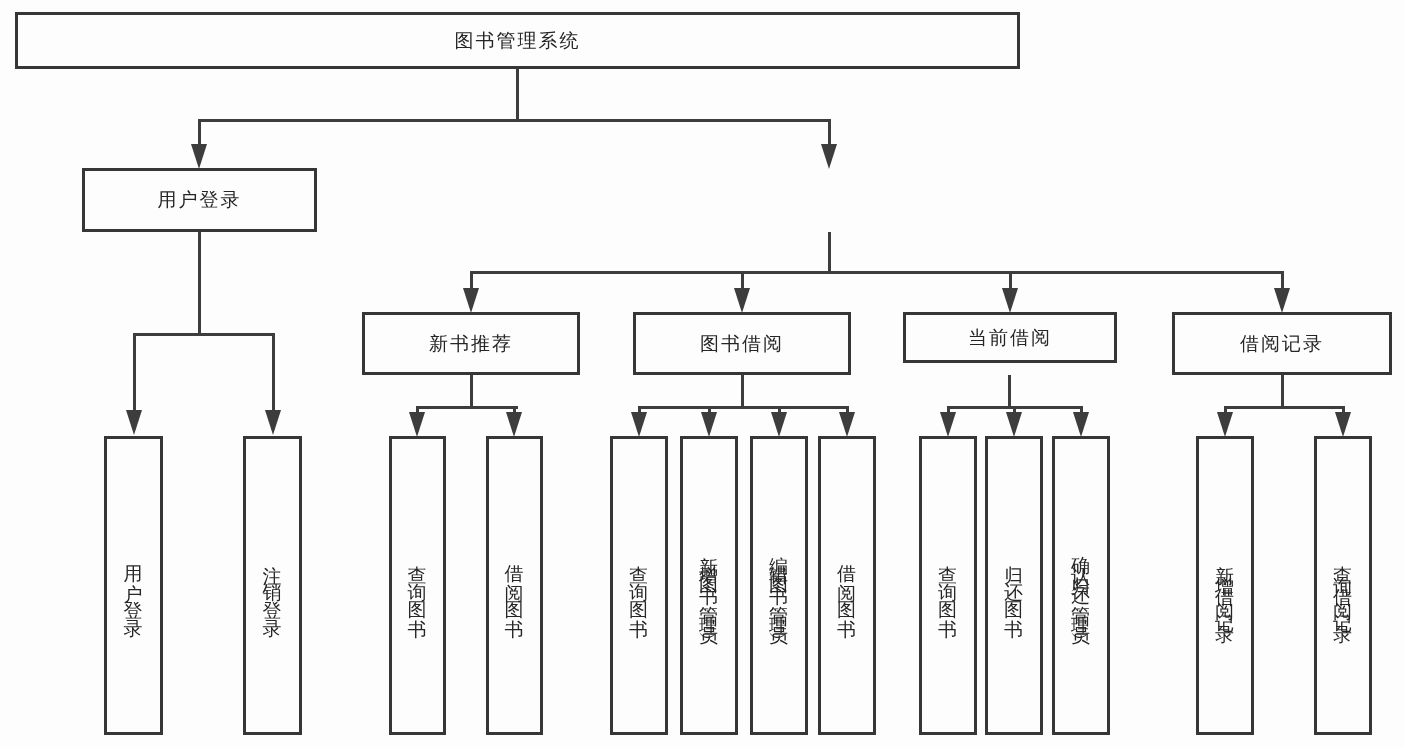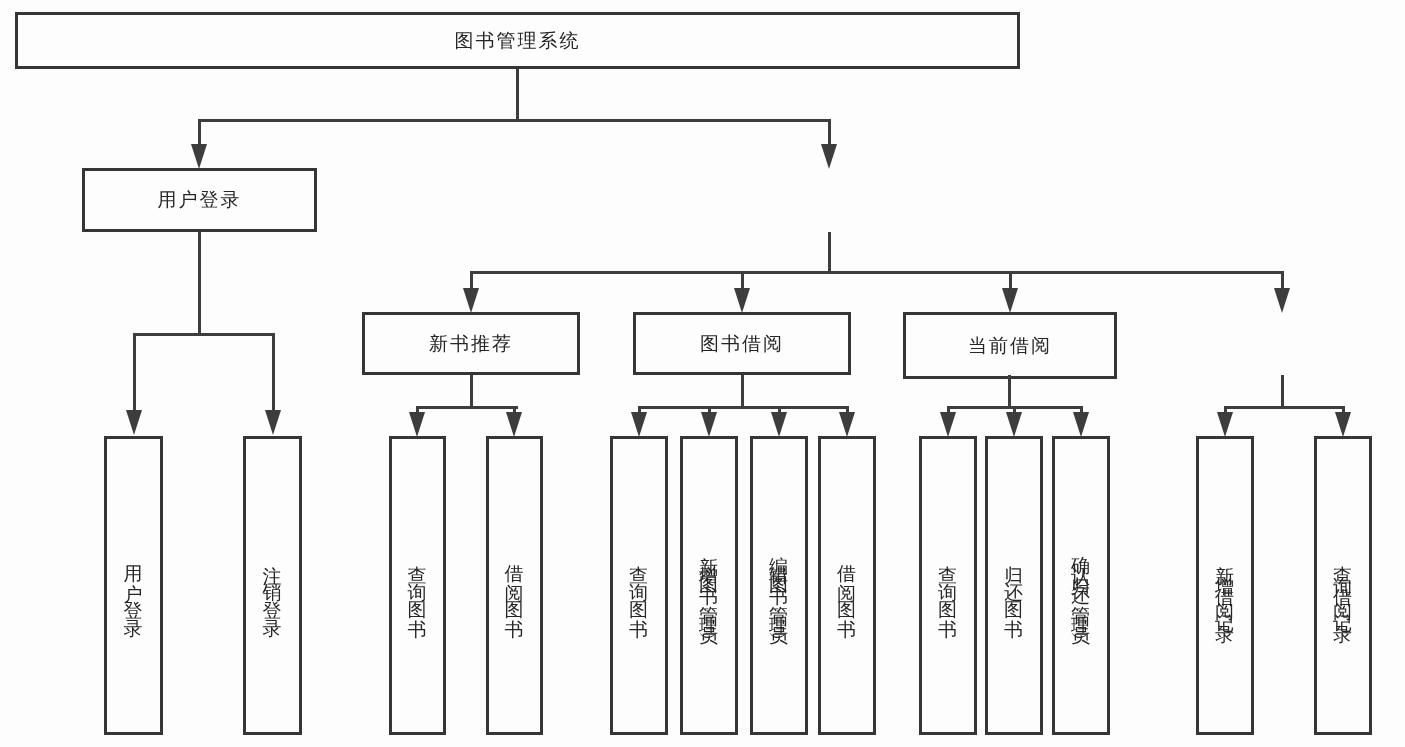--- a/index.html
+++ b/index.html
@@ -87,22 +87,25 @@
   <div class="arrow" style="left:1002px;top:288px;"></div>
   <div class="vline" style="left:1281px;top:271px;height:22px;"></div>
   <div class="arrow" style="left:1274px;top:288px;"></div>
 
   <div class="box" style="left:362px;top:312px;width:218px;height:63px;">
     <span class="hlabel">新书推荐</span>
   </div>
   <div class="box" style="left:633px;top:312px;width:218px;height:63px;">
     <span class="hlabel">图书借阅</span>
   </div>
-  <div class="box" style="left:903px;top:312px;width:214px;height:67px;font-family:Liberation Mono, monospace;">
+  <div class="box" style="left:903px;top:312px;width:214px;height:51px;font-family:Liberation Mono, monospace;">
     <span class="hlabel">当前借阅</span>
+  </div>
+  <div class="box" style="left:1172px;top:312px;width:220px;height:63px;">
+    <span class="hlabel">借阅记录</span>
   </div>
 
   <div class="vline" style="left:470px;top:375px;height:34px;"></div>
   <div class="hline" style="left:416px;top:406px;width:102px;"></div>
   <div class="vline" style="left:416px;top:406px;height:10px;"></div>
   <div class="arrow" style="left:409px;top:412px;"></div>
   <div class="vline" style="left:513px;top:406px;height:10px;"></div>
   <div class="arrow" style="left:506px;top:412px;"></div>
 
   <div class="vline" style="left:741px;top:375px;height:34px;"></div>

